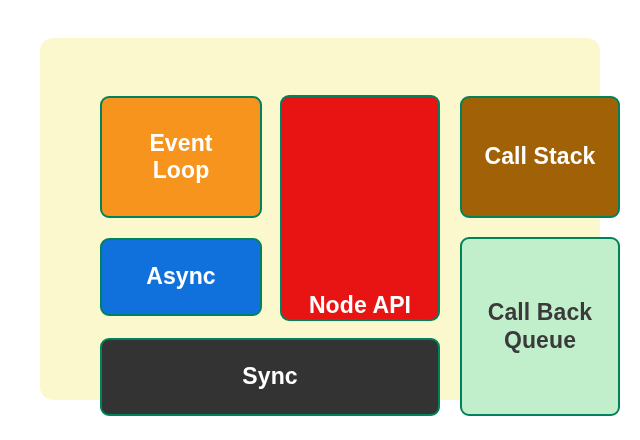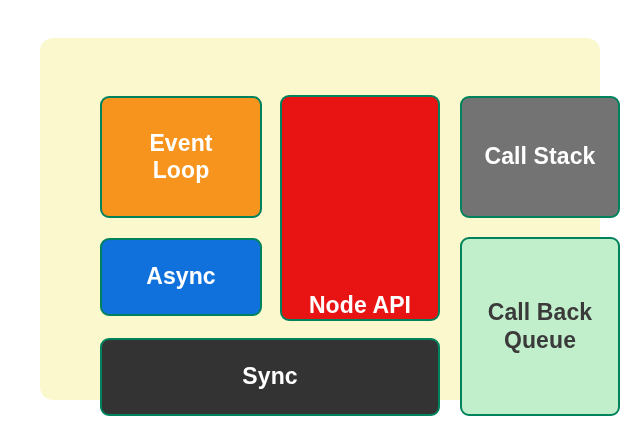--- a/index.html
+++ b/index.html
@@ -105,21 +105,21 @@
     </div>
 
     <div class="node-box" id="box-sync" style="background: rgb(51, 51, 51); color: rgb(255, 255, 255); border-color: rgb(0, 130, 92);">
       <span class="node-label">Sync</span>
     </div>
 
     <div class="node-box" id="box-node-api" style="background: rgb(232, 20, 20); color: rgb(255, 255, 255); border-color: rgb(0, 130, 92);">
       <span class="node-label">Node API</span>
     </div>
 
-    <div class="node-box" id="box-call-stack" style="background: #737373; color: rgb(255, 255, 255); border-color: rgb(0, 130, 92);">
+    <div class="node-box" id="box-call-stack" style="background: #a16207; color: rgb(255, 255, 255); border-color: rgb(0, 130, 92);">
       <span class="node-label">Call Stack</span>
     </div>
 
     <div class="node-box" id="box-callback-queue" style="background: rgb(194, 239, 203); color: rgb(58, 58, 58); border-color: rgb(0, 130, 92);">
       <span class="node-label">Call Back
 Queue</span>
     </div>
 
   </div>
 </div>

